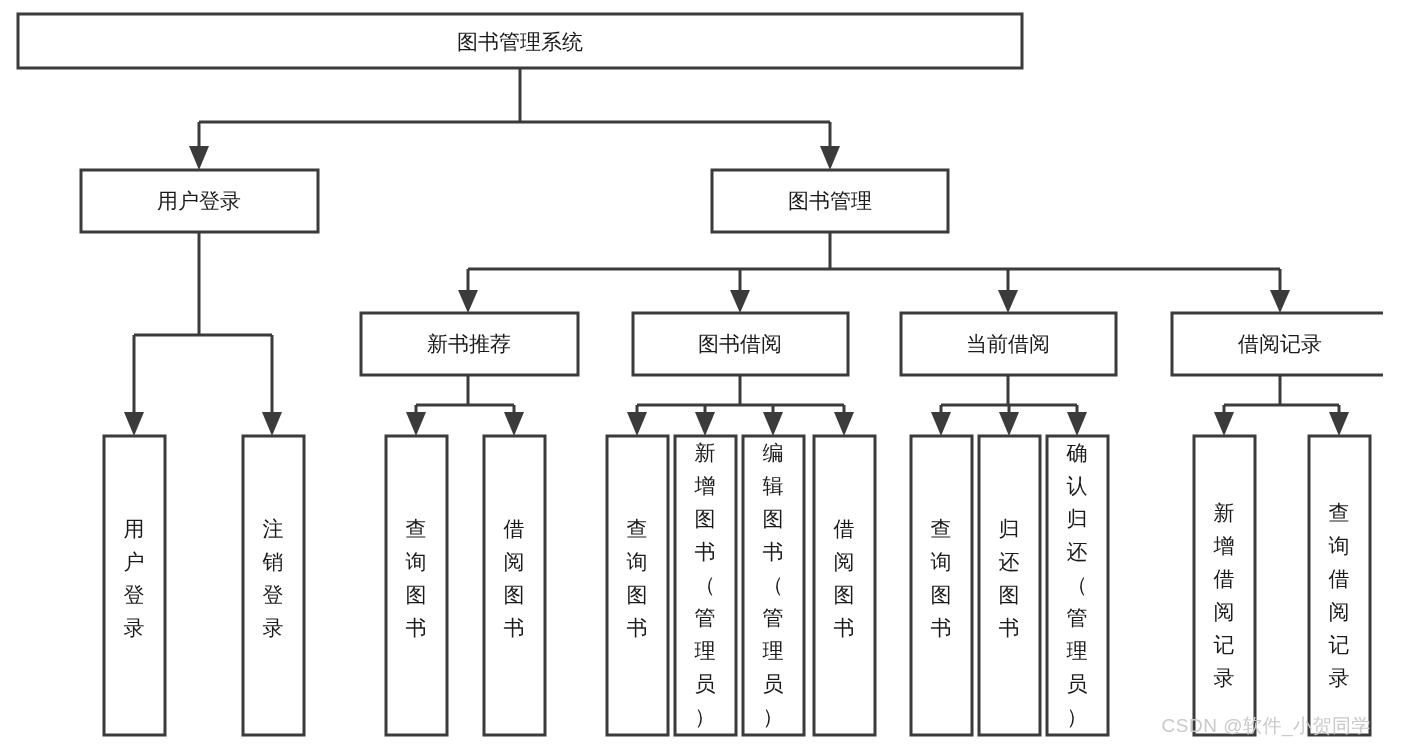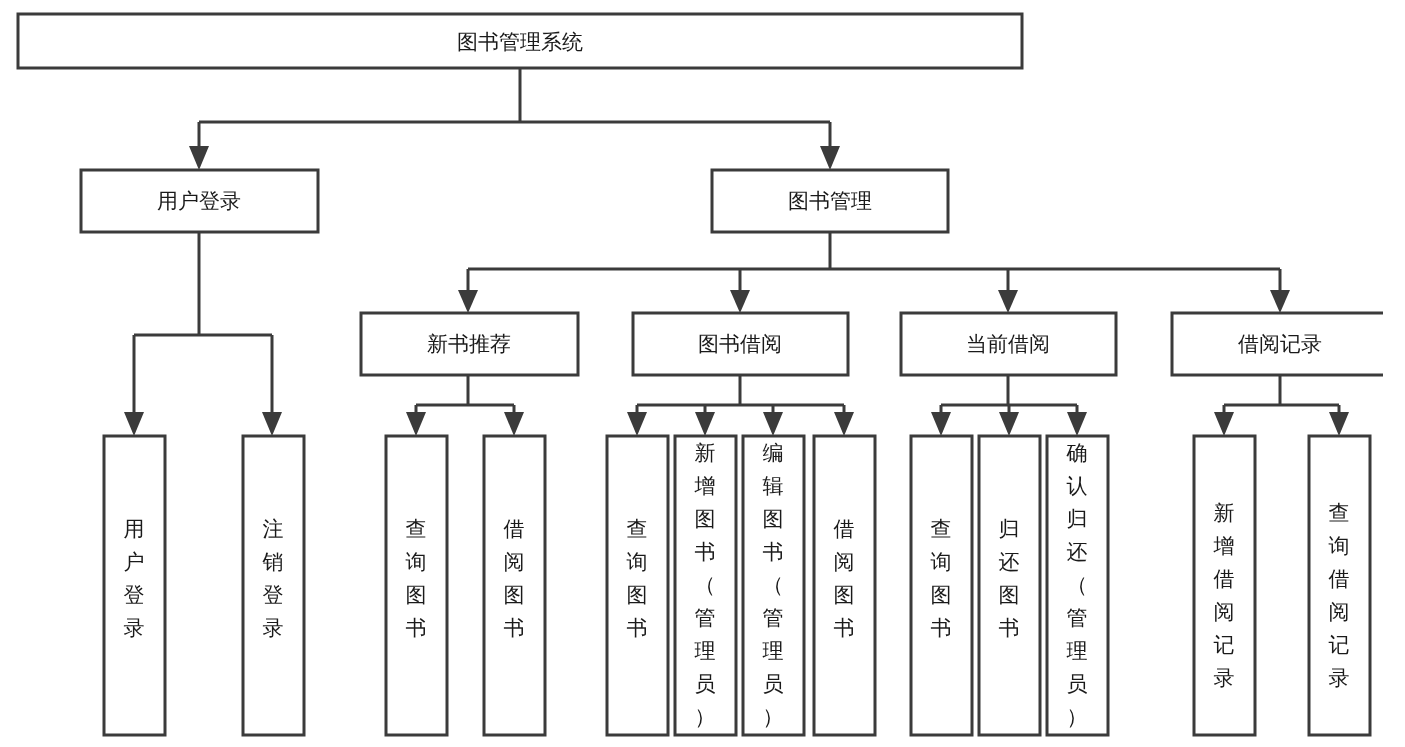--- a/index.html
+++ b/index.html
@@ -219,13 +219,14 @@
       <rect class="node-box" x="1194" y="436" width="61" height="299"></rect>
       <text class="node-label-vertical" x="1224" y="520"><tspan x="1224" y="520">新</tspan><tspan x="1224" y="553">增</tspan><tspan x="1224" y="586">借</tspan><tspan x="1224" y="619">阅</tspan><tspan x="1224" y="652">记</tspan><tspan x="1224" y="685">录</tspan></text>
     </g>
     <g>
       <rect class="node-box" x="1309" y="436" width="61" height="299"></rect>
       <text class="node-label-vertical" x="1339" y="520"><tspan x="1339" y="520">查</tspan><tspan x="1339" y="553">询</tspan><tspan x="1339" y="586">借</tspan><tspan x="1339" y="619">阅</tspan><tspan x="1339" y="652">记</tspan><tspan x="1339" y="685">录</tspan></text>
     </g>
 
   </svg>
 
+  <div class="watermark">CSDN @软件_小贺同学</div>
 </div>
 
 </body></html>

